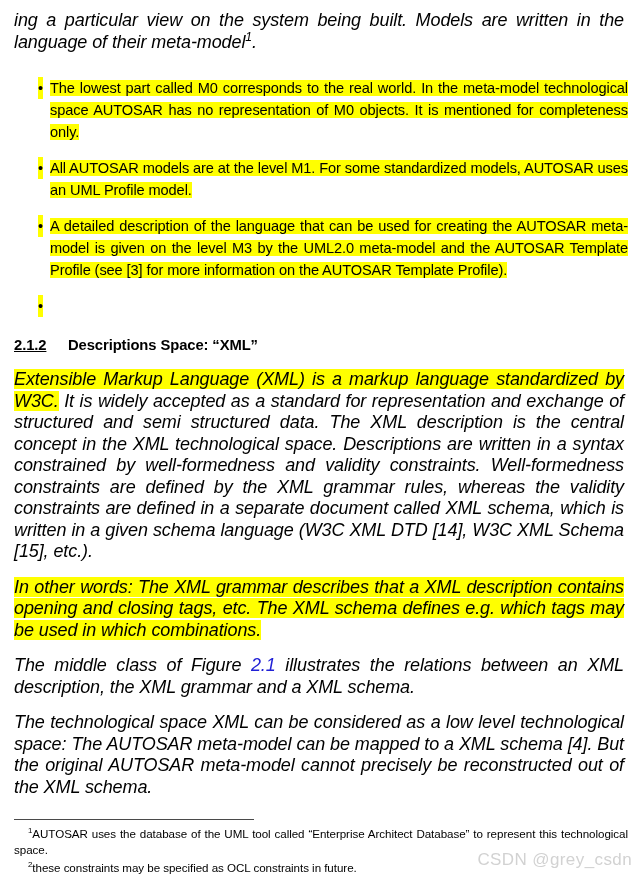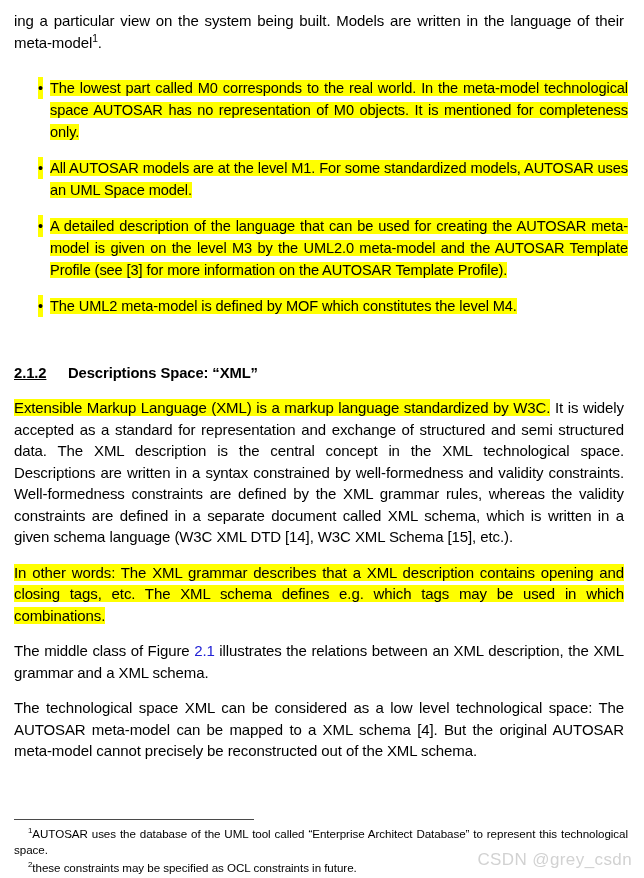--- a/index.html
+++ b/index.html
@@ -17,25 +17,26 @@
   }
   .page {
     position: relative;
     width: 644px;
     height: 878px;
     box-sizing: border-box;
     padding: 10px 16px 0 14px;
   }
   p.body-text {
     margin: 0 4px 14px 0;
-    font-size: 15px;
+    font-size: 18px;
     line-height: 21.5px;
     text-align: justify;
     text-justify: inter-word;
     letter-spacing: -0.1px;
+    font-style: italic;
   }
   .hl {
     background-color: #ffff00;
     box-decoration-break: clone;
     -webkit-box-decoration-break: clone;
   }
   .link {
     color: #2121d6;
   }
   sup {
@@ -128,35 +129,34 @@
 
   <ul class="bullets">
 
     <li>
       <span class="bullet-dot">•</span>
       <span class="hl">The lowest part called M0 corresponds to the real world. In the meta-model technological space AUTOSAR has no representation of M0 objects. It is mentioned for completeness only.</span>
     </li>
 
     <li>
       <span class="bullet-dot">•</span>
-      <span class="hl">All AUTOSAR models are at the level M1.  For some standardized models, AUTOSAR uses an UML Space model.</span>
+      <span class="hl">All AUTOSAR models are at the level M1.  For some standardized models, AUTOSAR uses an UML Profile model.</span>
     </li>
 
     <li>
       <span class="bullet-dot">•</span>
     </li>
 
     <li>
       <span class="bullet-dot">•</span>
       <span class="hl">A detailed description of the language that can be used for creating the AUTOSAR meta-model is given on the level M3 by the UML2.0 meta-model and the AUTOSAR Template Profile (see [3] for more information on the AUTOSAR Template Profile).</span>
     </li>
 
     <li>
       <span class="bullet-dot">•</span>
-      <span class="hl">The UML2 meta-model is defined by MOF which constitutes the level M4.</span>
     </li>
 
   </ul>
 
   <div class="spacer-lg"></div>
 
   <h3 class="section-heading"><span class="num">2.1.2</span><span>Descriptions Space: “XML”</span></h3>
 
   <p class="body-text"><span class="hl">Extensible Markup Language (XML) is a markup language standardized by W3C.</span><span> It is widely accepted as a standard for representation and exchange of structured and semi structured data.  The XML description is the central concept in the XML technological space.  Descriptions are written in a syntax constrained by well-formedness and validity constraints. Well-formedness constraints are defined by the XML grammar rules, whereas the validity constraints are defined in a separate document called XML schema, which is written in a given schema language (W3C XML DTD [14], W3C XML Schema [15], etc.).</span></p>
 

